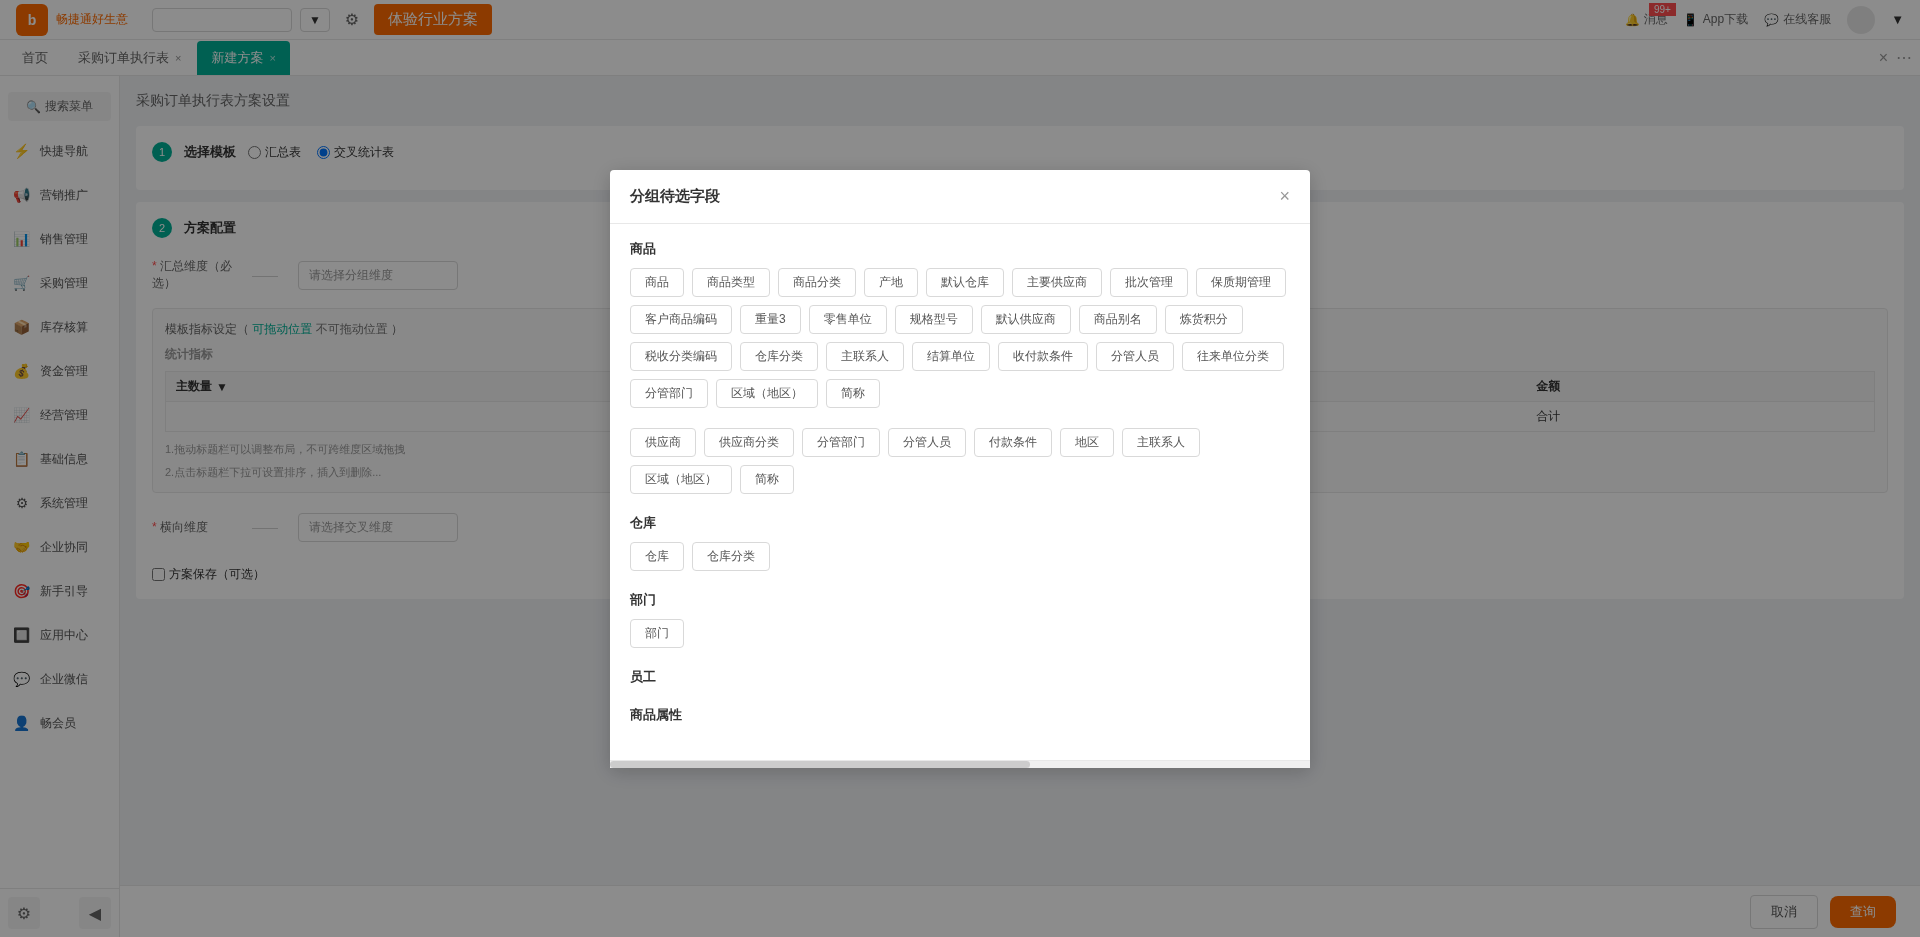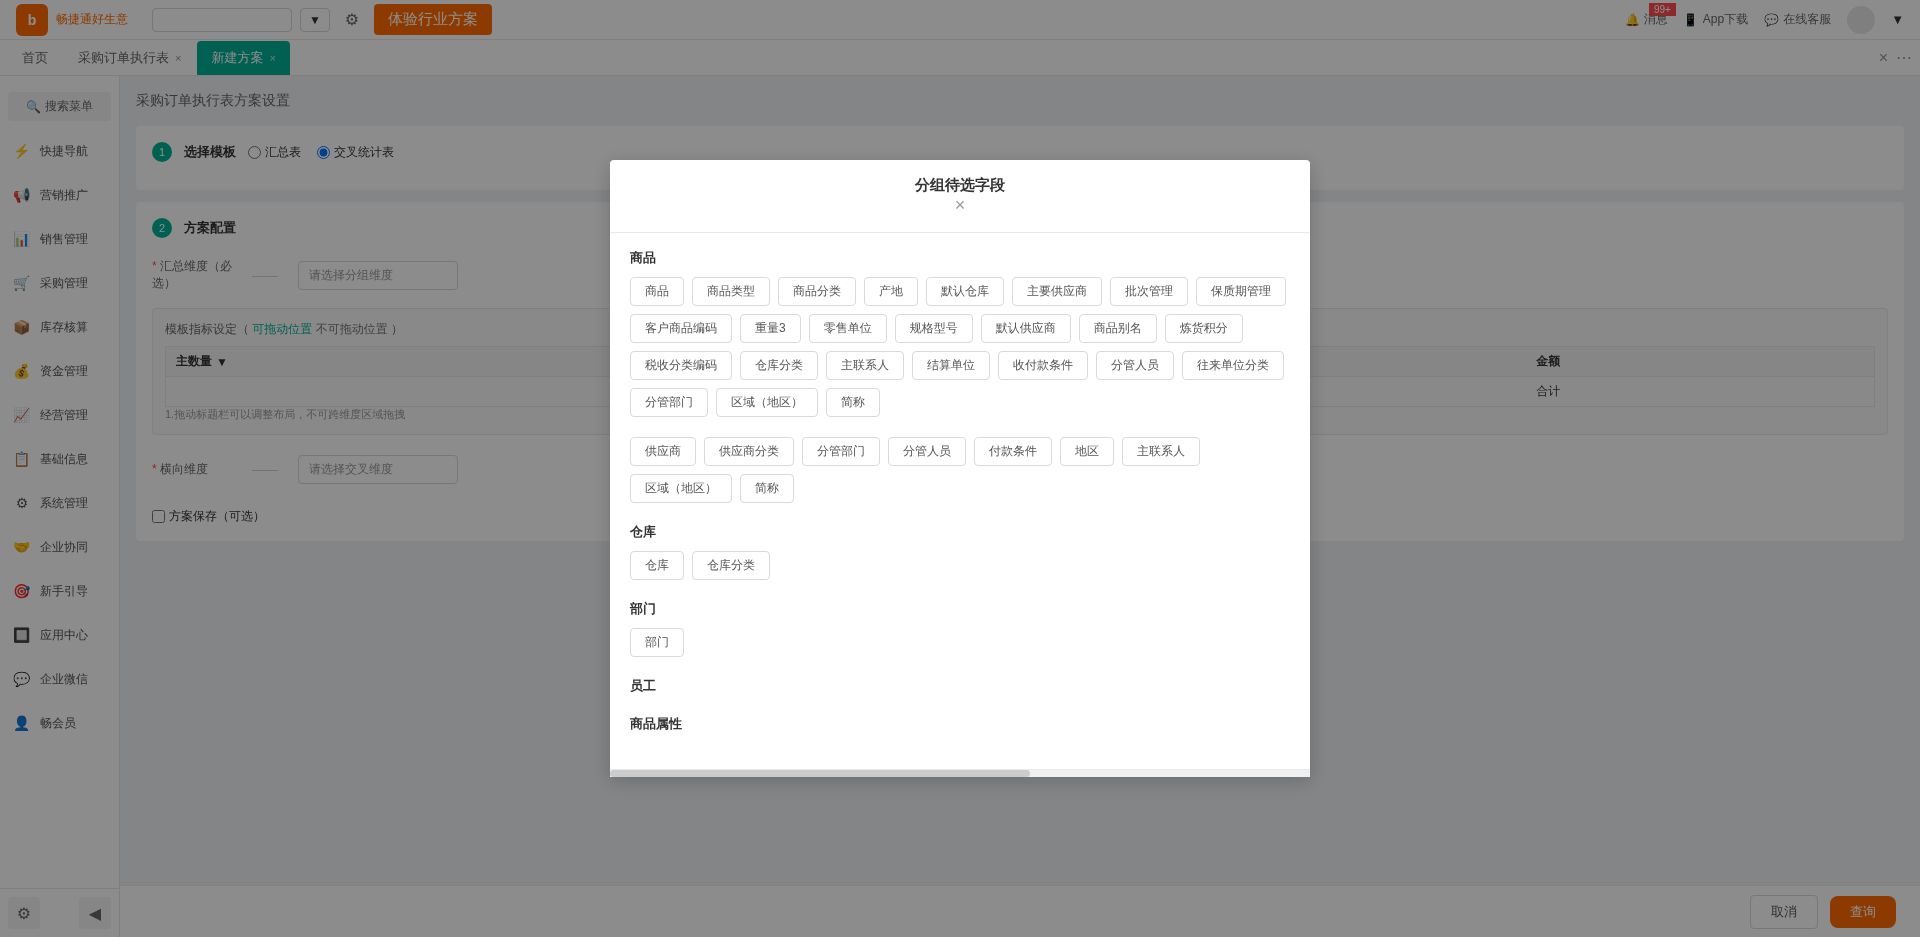--- a/index.html
+++ b/index.html
@@ -61,21 +61,21 @@
     .checkbox-item { display: flex; align-items: center; gap: 4px; font-size: 12px; }
 
     
     .bottom-bar { position: fixed; bottom: 0; right: 0; left: 120px; height: 52px; background: #fff; border-top: 1px solid #e8e8e8; display: flex; align-items: center; justify-content: flex-end; padding: 0 24px; gap: 12px; z-index: 5; }
     .btn-cancel { padding: 7px 20px; border: 1px solid #d9d9d9; border-radius: 4px; background: #fff; cursor: pointer; font-size: 13px; color: #555; }
     .btn-confirm { padding: 7px 20px; border: none; border-radius: 8px; background: #ff6b00; color: #fff; cursor: pointer; font-size: 13px; }
 
     
     .modal-overlay { position: fixed; top: 0; left: 0; right: 0; bottom: 0; background: rgba(0,0,0,0.45); z-index: 100; display: flex; align-items: center; justify-content: center; }
     .modal { background: #fff; border-radius: 4px; width: 700px; max-height: 620px; display: flex; flex-direction: column; box-shadow: 0 4px 20px rgba(0,0,0,0.2); }
-    .modal-header { padding: 16px 20px; border-bottom: 1px solid #e8e8e8; display: flex; align-items: center; justify-content: space-between; flex-direction: column; }
+    .modal-header { padding: 16px 20px; border-bottom: 1px solid #e8e8e8; display: flex; align-items: center; justify-content: space-between; }
     .modal-title { font-size: 15px; font-weight: bold; }
     .modal-close { cursor: pointer; font-size: 18px; color: #999; background: none; border: none; }
     .modal-body { flex: 1; overflow-y: auto; padding: 16px 20px; }
     .field-section { margin-bottom: 20px; }
     .field-section-title { font-size: 13px; font-weight: bold; color: #333; margin-bottom: 10px; }
     .field-tags { display: flex; flex-wrap: wrap; gap: 8px; }
     .field-tag { border: 1px solid #d9d9d9; border-radius: 4px; padding: 5px 14px; font-size: 12px; color: #555; cursor: pointer; background: #fff; white-space: nowrap; }
     .scrollbar-h { height: 8px; background: #f0f0f0; border-top: 1px solid #e8e8e8; position: relative; }
     .scrollbar-h-thumb { height: 100%; width: 60%; background: #ccc; border-radius: 4px; }
   </style>
@@ -238,20 +238,21 @@
       </div>
 
       <div class="table-area">
         <div style="font-size:12px; color:#666; margin-bottom:8px;">
           <span>模板指标设定（</span>
           <span style="color:#00b096; cursor:pointer;">可拖动位置</span>
           <span> </span>
           <span style="color:#737373; cursor:pointer;">不可拖动位置</span>
           <span>）</span>
         </div>
+        <div style="font-size:12px; color:#999; margin-bottom:8px; font-weight:bold;">统计指标</div>
         <table class="stat-table">
           <thead>
             <tr>
               <th>
                 <div class="col-select">
                   <span>主数量</span>
                   <span>▼</span>
                 </div>
               </th>
               <th>
@@ -259,21 +260,22 @@
               </th>
             </tr>
           </thead>
           <tbody>
             <tr>
               <td>合计</td>
               <td>合计</td>
             </tr>
           </tbody>
         </table>
-        <div class="note-text" style="margin-top:0;">1.拖动标题栏可以调整布局，不可跨维度区域拖拽</div>
+        <div class="note-text" style="margin-top:10px;">1.拖动标题栏可以调整布局，不可跨维度区域拖拽</div>
+        <div class="note-text">2.点击标题栏下拉可设置排序，插入到删除...</div>
       </div>
 
       <div class="config-row" style="margin-top:12px;">
         <span class="config-label">
           <span style="color:#ff4d4f">*</span>
           <span>横向维度</span>
         </span>
         <span style="margin:0 8px; color:#ccc">——</span>
         <div class="config-select">请选择交叉维度</div>
       </div>

